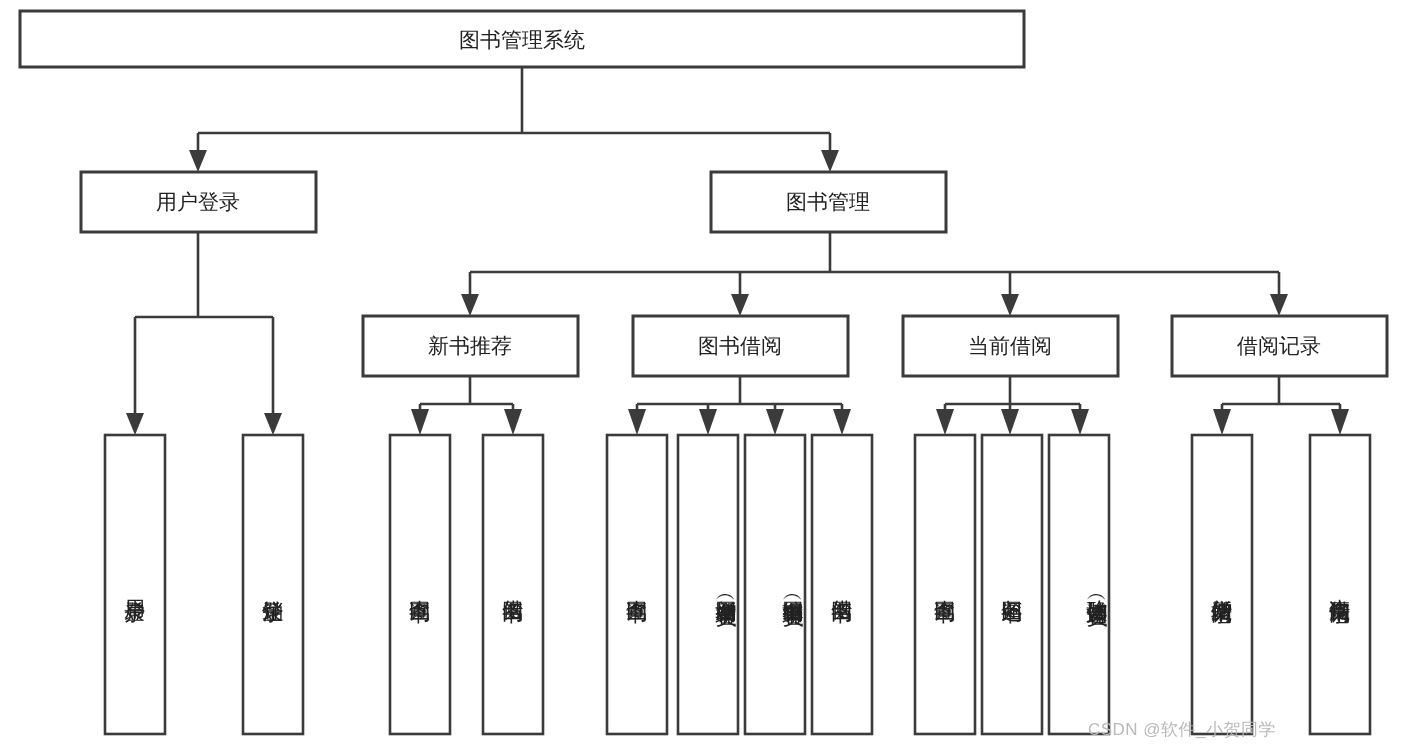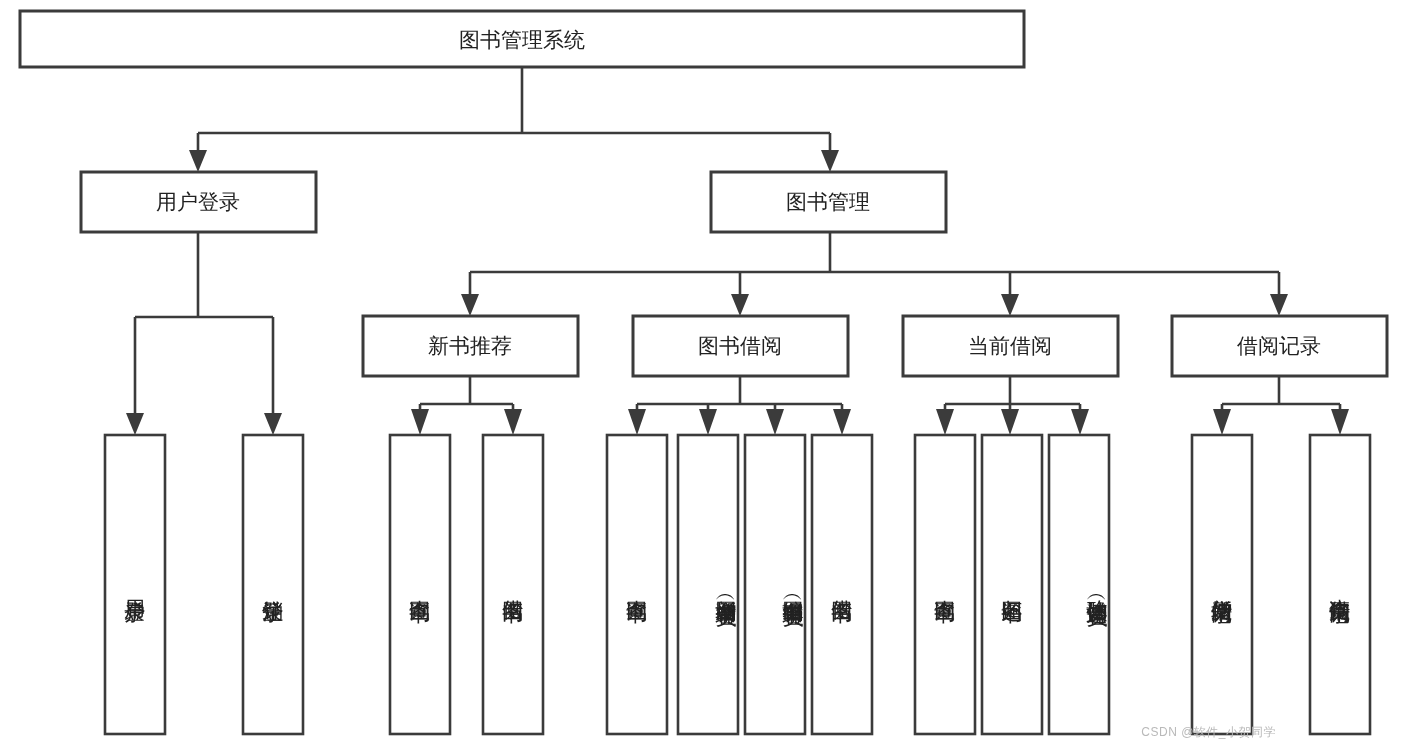--- a/index.html
+++ b/index.html
@@ -65,21 +65,21 @@
     letter-spacing: 1px;
     color: #222222;
     white-space: nowrap;
     pointer-events: none;
   }
   .watermark {
     position: absolute;
     right: 8px;
     bottom: 6px;
     font-family: "Liberation Sans", "DejaVu Sans", sans-serif;
-    font-size: 12px;
+    font-size: 17px;
     color: #b9b9b9;
     letter-spacing: 0.5px;
     user-select: none;
   }
 </style>
 </head>
 <body>
 
 <div id="diagram-root">
 

